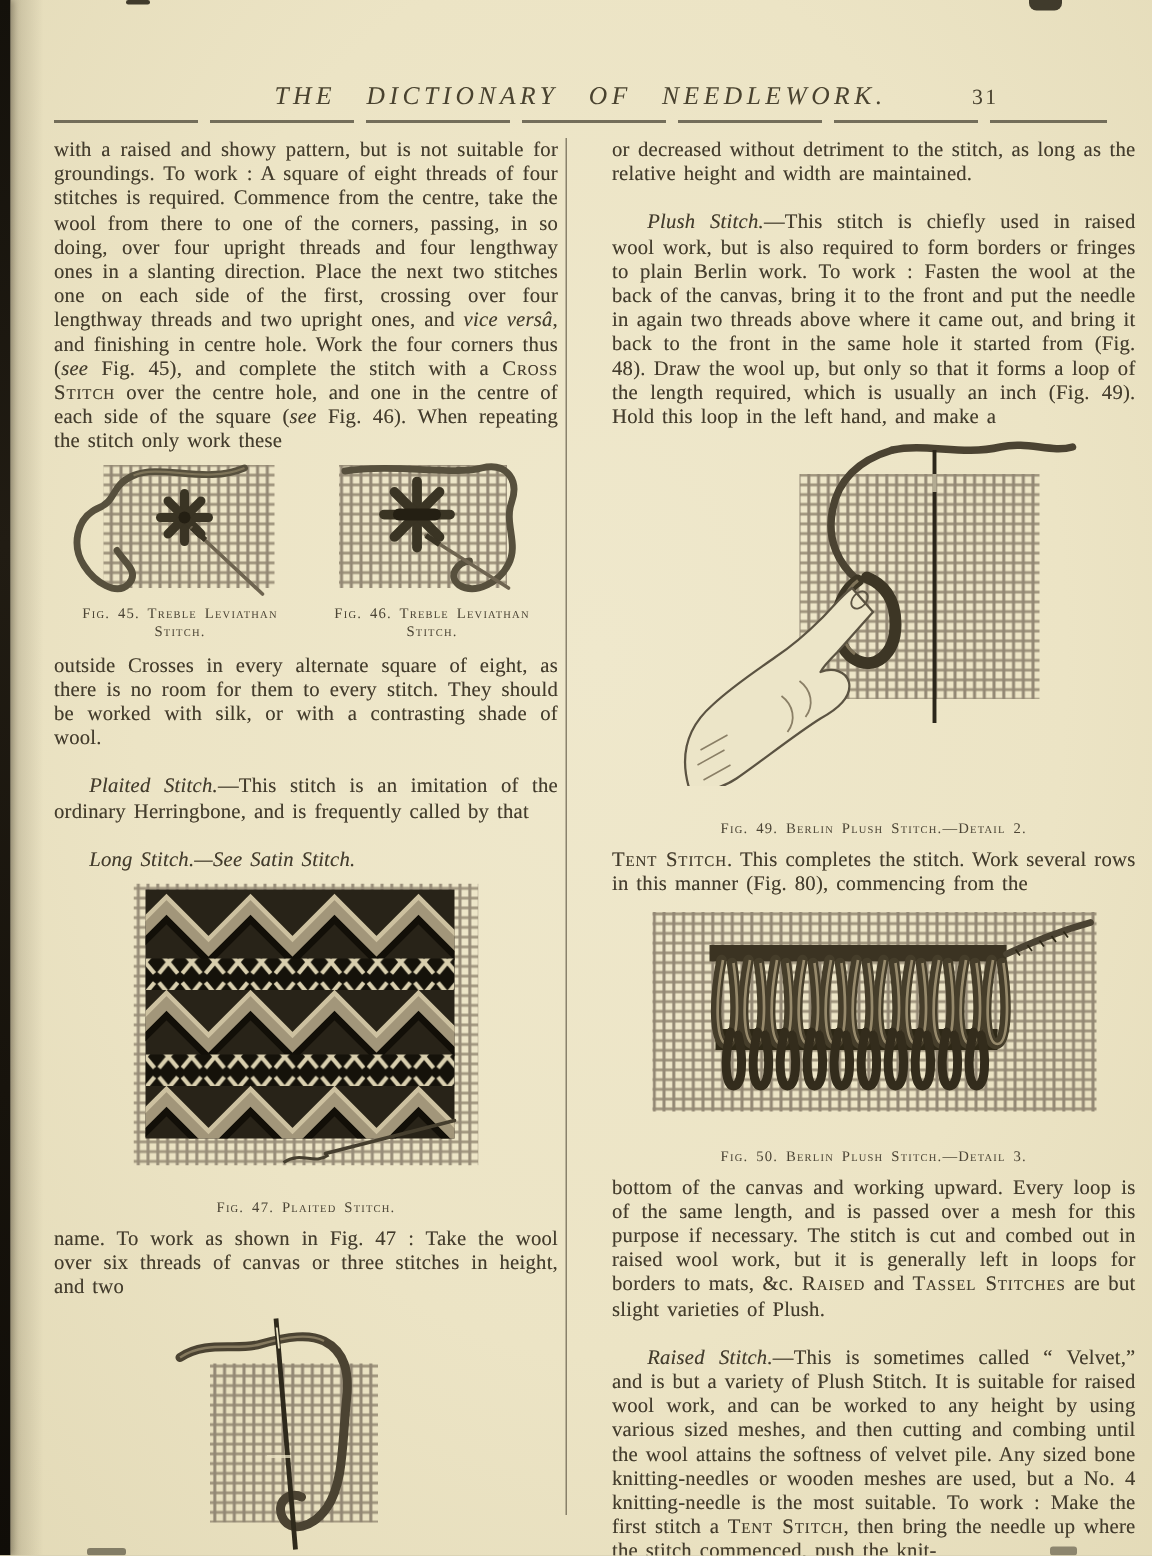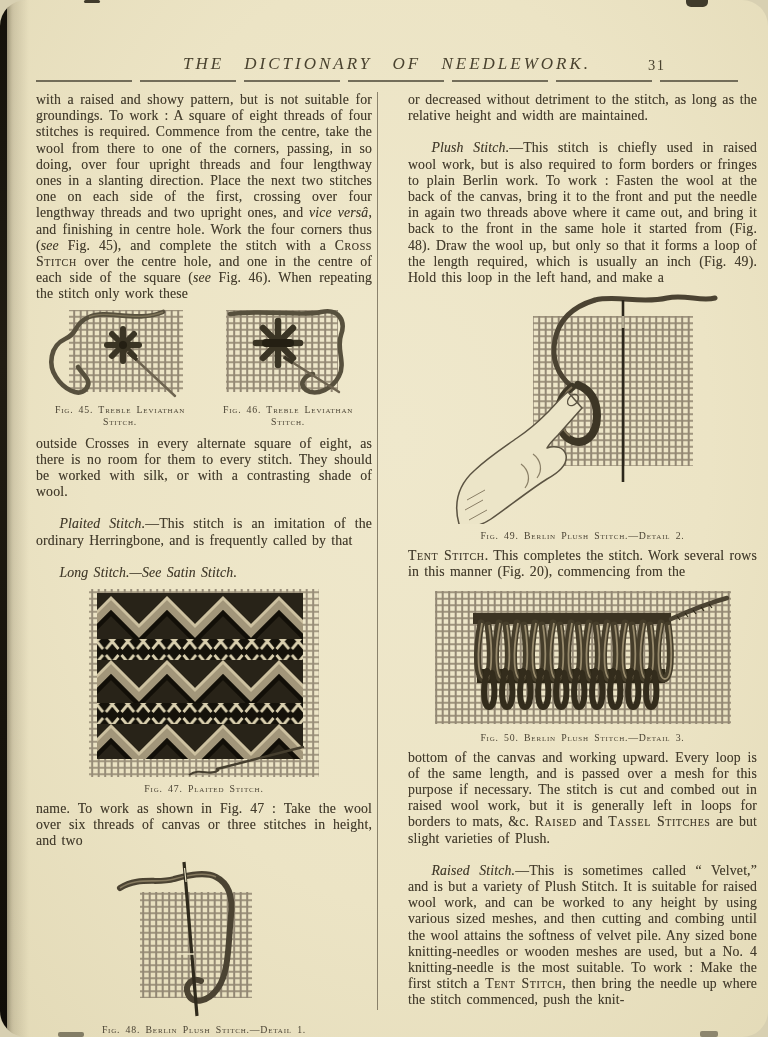--- a/index.html
+++ b/index.html
@@ -1,21 +1,20 @@
 <!DOCTYPE html>
 <html style="--paper: #ece4c5; --ink: #433c2d; --rule: #55503f; --edge: #17140e;"><head>
 <meta charset="utf-8">
 <style>
   html,body{margin:0;padding:0;background:#d8d0b2;}
   .page{
     position:relative;width:768px;height:1037px;overflow:hidden;
     background:radial-gradient(ellipse at 52% 42%, #efe8cc 0%, var(--paper,#ece4c5) 55%, #e3dab7 100%);
     font-family:"Liberation Serif","DejaVu Serif",serif;
     color:var(--ink,#433c2d);
-    border-radius:26px;
   }
   .edge-left{position:absolute;left:0;top:0;width:7px;height:100%;
     background:linear-gradient(180deg,#14110b,#211c13 35%,#17130c 70%,#100d08);
     box-shadow:2px 0 4px rgba(54,46,28,.35);}
   .gutter-shade{position:absolute;left:7px;top:0;width:22px;height:100%;
     background:linear-gradient(90deg,rgba(70,60,38,.22),rgba(70,60,38,0));}
   .mark{position:absolute;background:#221d12;border-radius:2px;opacity:.85;}
   .mark.m1{left:84px;top:0;width:16px;height:3px;}
   .mark.m2{left:686px;top:0;width:22px;height:7px;border-radius:0 0 5px 5px;}
   .mark.m3{left:58px;top:1032px;width:26px;height:5px;opacity:.5;}
@@ -40,21 +39,21 @@
   .i{font-style:italic;}
   .sc{font-variant:small-caps;letter-spacing:.6px;}
 
   figure{margin:0;}
   .caption{font-variant:small-caps;text-align:center;font-size:9.8px;line-height:12px;
     letter-spacing:.8px;word-spacing:2px;color:#4b4435;text-shadow:none;}
   .fig-pair{display:flex;justify-content:space-between;align-items:flex-start;margin:4px 0 8px;}
   .figbox{display:flex;flex-direction:column;align-items:center;width:168px;}
   .figbox .caption{margin-top:5px;width:168px;}
   .fig-center{display:flex;flex-direction:column;align-items:center;margin:8px 0 6px;}
-  .fig-center .caption{margin-top:6px;}
+  .fig-center .caption{margin-top:23px;}
   svg{display:block;}
 </style>
 </head>
 <body>
 
 <div class="page">
   <div class="edge-left"></div>
   <div class="gutter-shade"></div>
   <div class="mark m1"></div>
   <div class="mark m2"></div>
@@ -203,21 +202,21 @@
         <path d="M178 6 L178 188" stroke="#2c271b" stroke-width="2.6"></path>
         <rect x="176.6" y="22" width="2.8" height="12" fill="#ece4c5" opacity=".7"></rect>
         <path d="M14 230 C 8 208, 14 190, 30 176 C 44 163, 58 154, 72 144 C 84 136, 94 127, 102 119 C 110 111, 116 103, 123 98 L 137 114 C 129 123, 121 132, 113 141 C 109 145, 104 150, 102 154 C 110 151, 119 153, 121 161 C 123 171, 113 179, 102 185 C 86 195, 62 214, 46 225 C 34 233, 20 235, 14 230 Z" fill="#ece5c8" stroke="#5b5342" stroke-width="1.5" stroke-linejoin="round"></path>
         <ellipse cx="128" cy="106" rx="4.5" ry="6.5" transform="rotate(42 128 106)" fill="none" stroke="#5b5342" stroke-width="1.2"></ellipse>
         <path d="M88 160 C 96 166, 98 176, 92 184 M76 170 C 84 176, 86 186, 80 194" stroke="#8a7f66" stroke-width="1.2" fill="none"></path>
         <path d="M22 206 L40 196 M20 216 L38 206 M24 226 L42 216" stroke="#8a7f66" stroke-width="1" fill="none"></path>
       </svg>
       <figcaption class="caption">Fig. 49. Berlin Plush Stitch.—Detail 2.</figcaption>
     </figure>
 
-    <p class="noind"><span class="sc">Tent Stitch</span><span>.  This completes the stitch.  Work several rows in this manner (Fig. 20), commencing from the</span></p>
+    <p class="noind"><span class="sc">Tent Stitch</span><span>.  This completes the stitch.  Work several rows in this manner (Fig. 80), commencing from the</span></p>
 
     <figure class="fig-center">
       <svg width="300" height="137" viewBox="0 0 300 137">
         <defs>
           <pattern id="m50" width="13" height="13" patternUnits="userSpaceOnUse">
             <path d="M0 3.2 H13 M0 9.7 H13" stroke="#9c917a" stroke-width="2" fill="none"></path>
             <path d="M3.2 0 V13 M9.7 0 V13" stroke="#8e8370" stroke-width="2" fill="none"></path>
           </pattern>
           <path id="lp" d="M0 8 C -6 40, -4 64, 3 64 C 10 64, 11 38, 7 10"></path>
           <path id="lp2" d="M0 4 C -5 24, -3 40, 2 40 C 8 40, 9 22, 5 6"></path>

